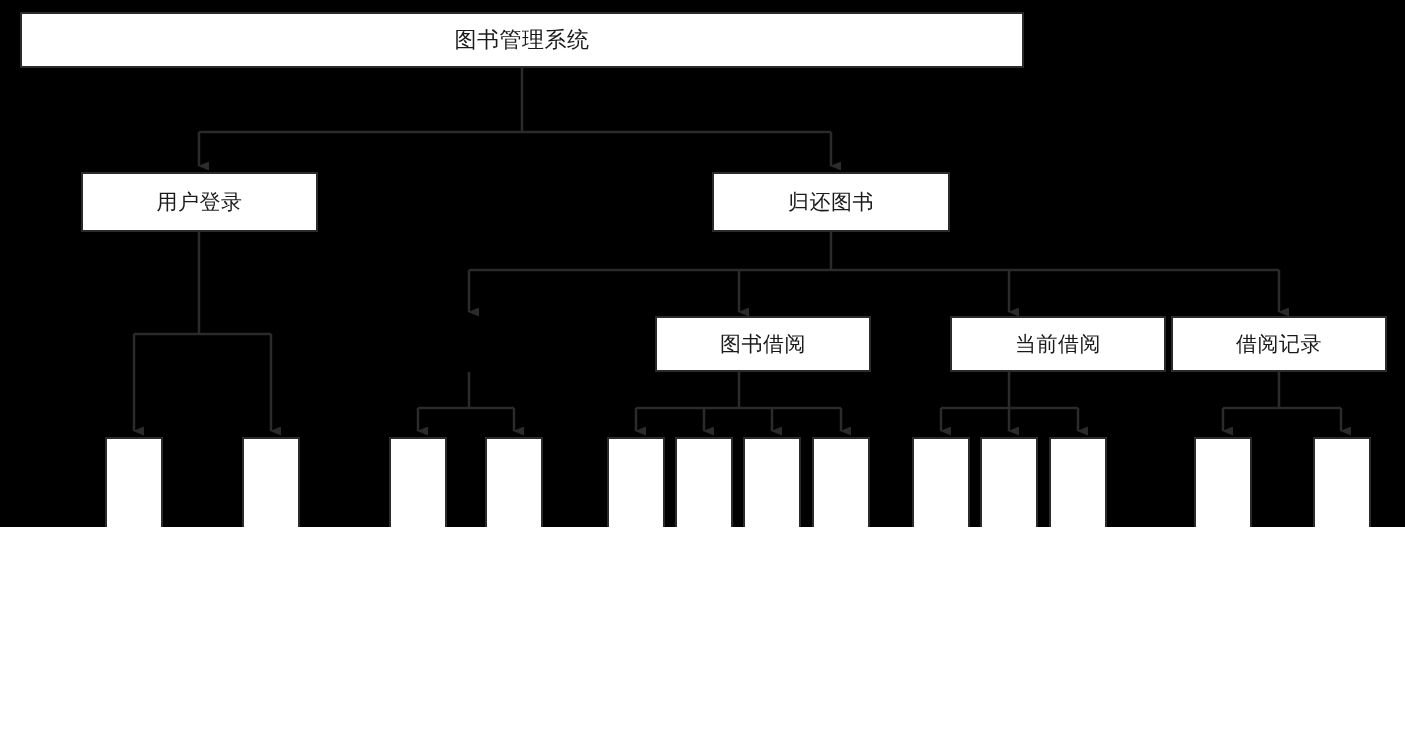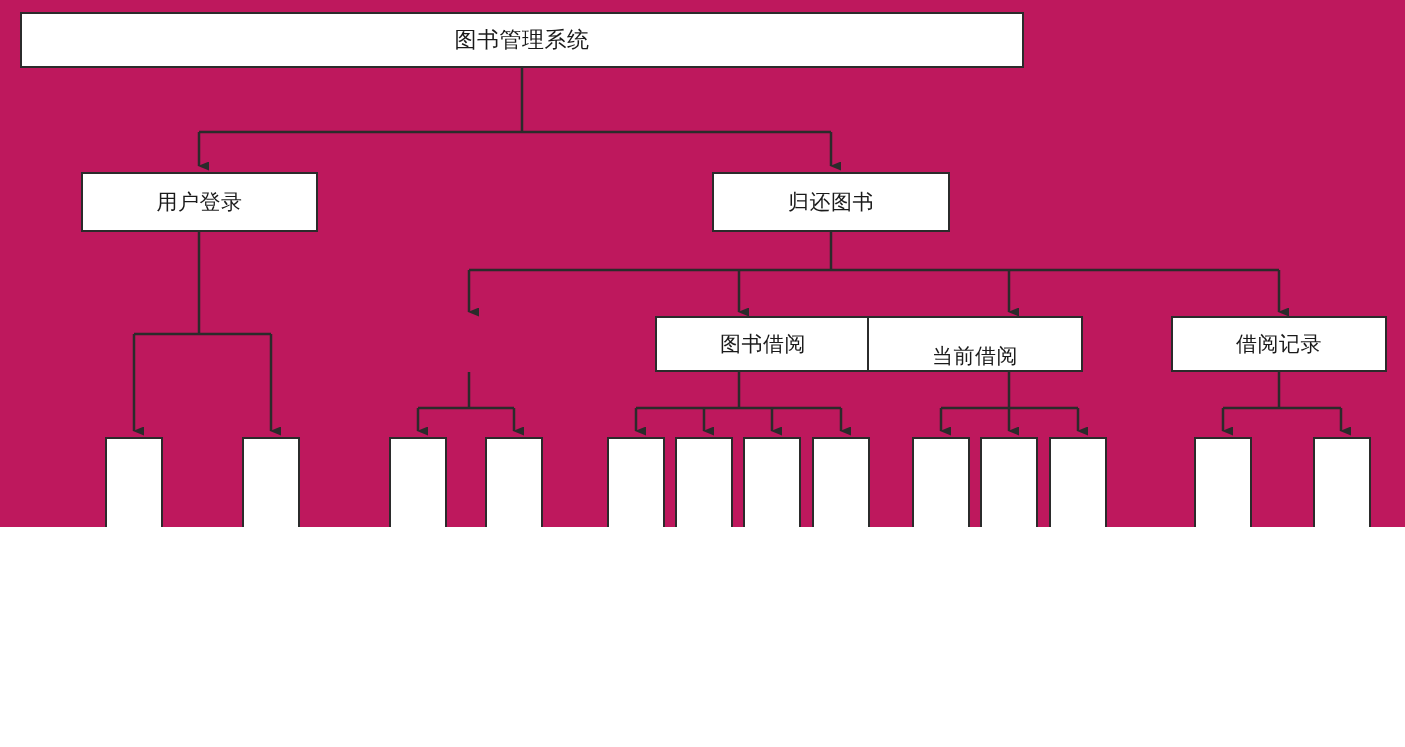--- a/index.html
+++ b/index.html
@@ -8,21 +8,21 @@
     padding: 0;
     background: #ffffff;
   }
   body {
     font-family: "DejaVu Sans", "Liberation Sans", sans-serif;
   }
   #diagram-root {
     position: relative;
     width: 1405px;
     height: 527px;
-    background: #be185d;
+    background: #000000;
     overflow: hidden;
   }
   svg.connector-layer {
     position: absolute;
     left: 0;
     top: 0;
     width: 1405px;
     height: 747px;
     pointer-events: none;
   }
@@ -132,21 +132,21 @@
   <div class="node node-h" style="left:81px; top:172px; width:237px; height:60px;">
     <span>用户登录</span>
   </div>
   <div class="node node-h" style="left:712px; top:172px; width:238px; height:60px;">
     <span>归还图书</span>
   </div>
 
   <div class="node node-h" style="left:622px; top:316px; width:216px; height:56px;margin-left:33px;">
     <span>图书借阅</span>
   </div>
-  <div class="node node-h" style="left:867px; top:316px; width:216px; height:56px;align-items:flex-end;">
+  <div class="node node-h" style="left:950px; top:316px; width:216px; height:56px;">
     <span>当前借阅</span>
   </div>
   <div class="node node-h" style="left:1171px; top:316px; width:216px; height:56px;">
     <span>借阅记录</span>
   </div>
 
   <div class="node node-v" style="left:105px; top:437px; width:58px; height:296px;">
     <span class="vtext">用户登录</span>
   </div>
   <div class="node node-v" style="left:242px; top:437px; width:58px; height:296px;">

